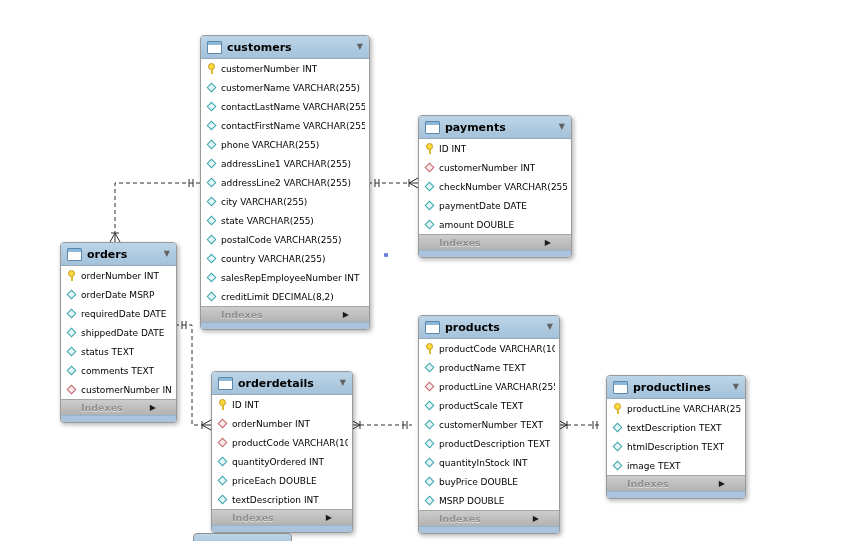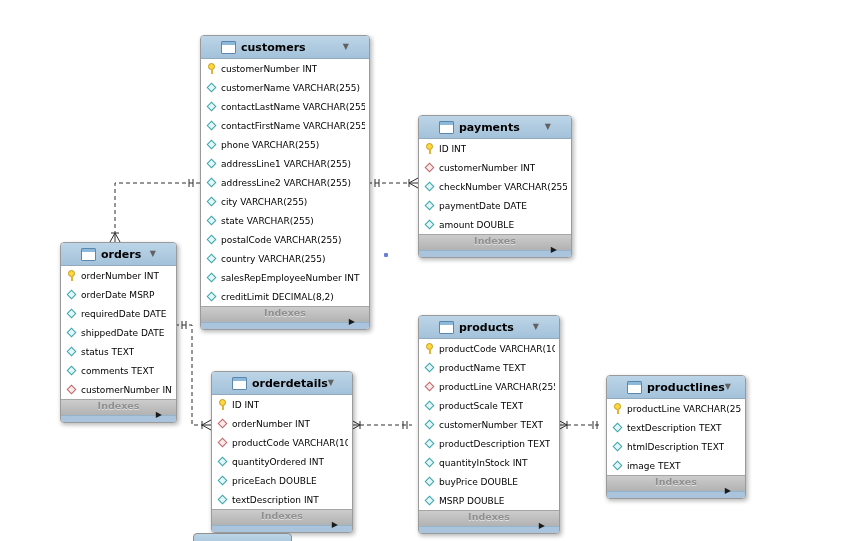--- a/index.html
+++ b/index.html
@@ -8,21 +8,21 @@
     overflow:hidden;font-family:"DejaVu Sans",sans-serif;
   }
   #connectors{position:absolute;left:0;top:0;width:854px;height:541px;}
   .rel-line{fill:none;stroke:#2e2e2e;stroke-width:1;stroke-dasharray:4 3;}
   .rel-mark{fill:none;stroke:#2e2e2e;stroke-width:1;}
   .table{
     position:absolute;background:#fff;border:1px solid #9a9a9a;border-radius:4px;
     box-shadow:1.5px 2px 4px rgba(0,0,0,0.28);
   }
   .thead{
-    display:flex;align-items:center;height:22px;padding:0 20px;
+    display:flex;align-items:center;height:22px;padding:0 6px;
     background:linear-gradient(#bcd4e7,#a3c2da);
     border-bottom:1px solid #92a9be;border-radius:3px 3px 0 0;justify-content:space-between;
   }
   .tbl-icon{
     flex:none;width:13px;height:11px;margin-right:5px;background:#ffffff;
     border:1px solid #5b87ad;border-radius:1px;position:relative;
   }
   .tbl-icon::before{
     content:'';position:absolute;left:0;top:0;right:0;height:3px;background:#8cb8d9;
   }
@@ -38,26 +38,25 @@
   .fkd{width:5px;height:5px;transform:rotate(45deg);border:1px solid #c2666a;background:#fbeaea;}
   .key{width:7px;height:12px;position:relative;}
   .key::before{
     content:'';position:absolute;left:0;top:0;width:5px;height:5px;
     border:1px solid #c19a1f;background:#ffd83d;border-radius:50%;
   }
   .key::after{
     content:'';position:absolute;left:2.5px;top:6px;width:2px;height:5px;background:#e0b62c;
   }
   .tfoot{
-    display:flex;align-items:center;height:15px;padding:0 14px;
+    display:flex;align-items:center;height:15px;padding:0 20px;
     background:linear-gradient(#cccccc,#b2b2b2);
     font-size:9.5px;font-weight:bold;color:#8f8f8f;
     text-shadow:0 1px 0 rgba(255,255,255,0.55);
     border-top:1px solid #a5a5a5;
-    flex-direction:column;
   }
   .farrow{margin-left:auto;font-size:8px;color:#1a1a1a;text-shadow:none;line-height:1;}
   .tstrip{height:6px;background:#a9c4dc;border-radius:0 0 3px 3px;border-top:1px solid #94b3cc;}
   #stray-dot{position:absolute;width:4px;height:4px;border-radius:1px;}
   #partial-table{
     position:absolute;height:14px;border:1px solid #8f8f8f;border-radius:4px 4px 0 0;
     background:linear-gradient(#bcd4e7,#a3c2da);
   }
 </style>
 </head>

